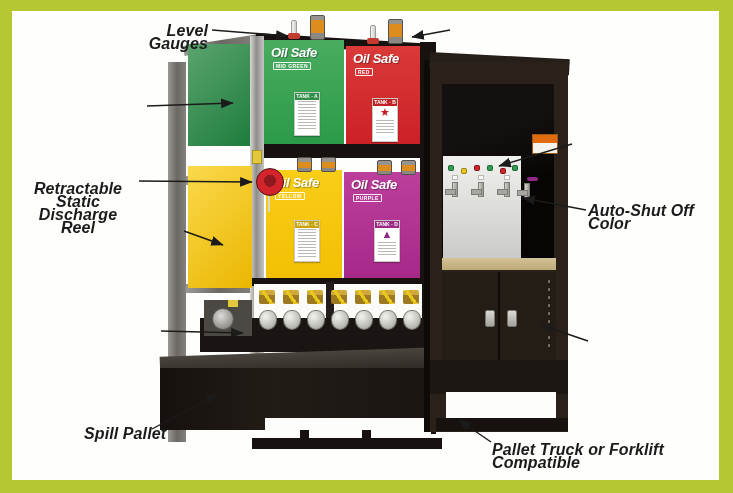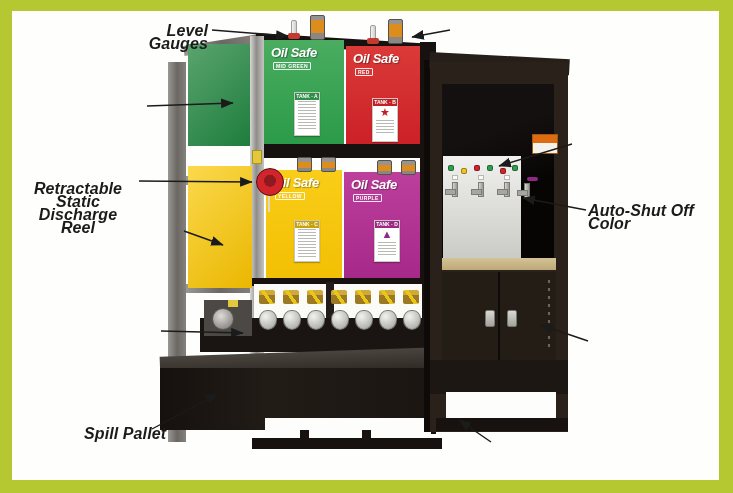--- a/index.html
+++ b/index.html
@@ -215,13 +215,14 @@
     <line x1="586" y1="210" x2="523" y2="198" stroke="#1b1b1b" stroke-width="1.4" marker-end="url(#ah)"></line>
     <line x1="588" y1="341" x2="541" y2="325" stroke="#1b1b1b" stroke-width="1.4" marker-end="url(#ah)"></line>
     <line x1="491" y1="442" x2="459" y2="420" stroke="#1b1b1b" stroke-width="1.4" marker-end="url(#ah)"></line>
   </svg>
 
   <div class="callout ra" style="left:108px; top:24px;  width:100px;">Level Gauges</div>
   <div class="callout ca" style="left:22px;  top:162px; width:112px;margin-top:20px;">Retractable Static
 Discharge Reel</div>
   <div class="callout" style="left:84px;  top:427px;">Spill Pallet</div>
   <div class="callout" style="left:588px; top:204px;">Auto-Shut Off Color</div>
+  <div class="callout" style="left:492px; top:443px;">Pallet Truck or Forklift Compatible</div>
 </div>
 
 </body></html>

